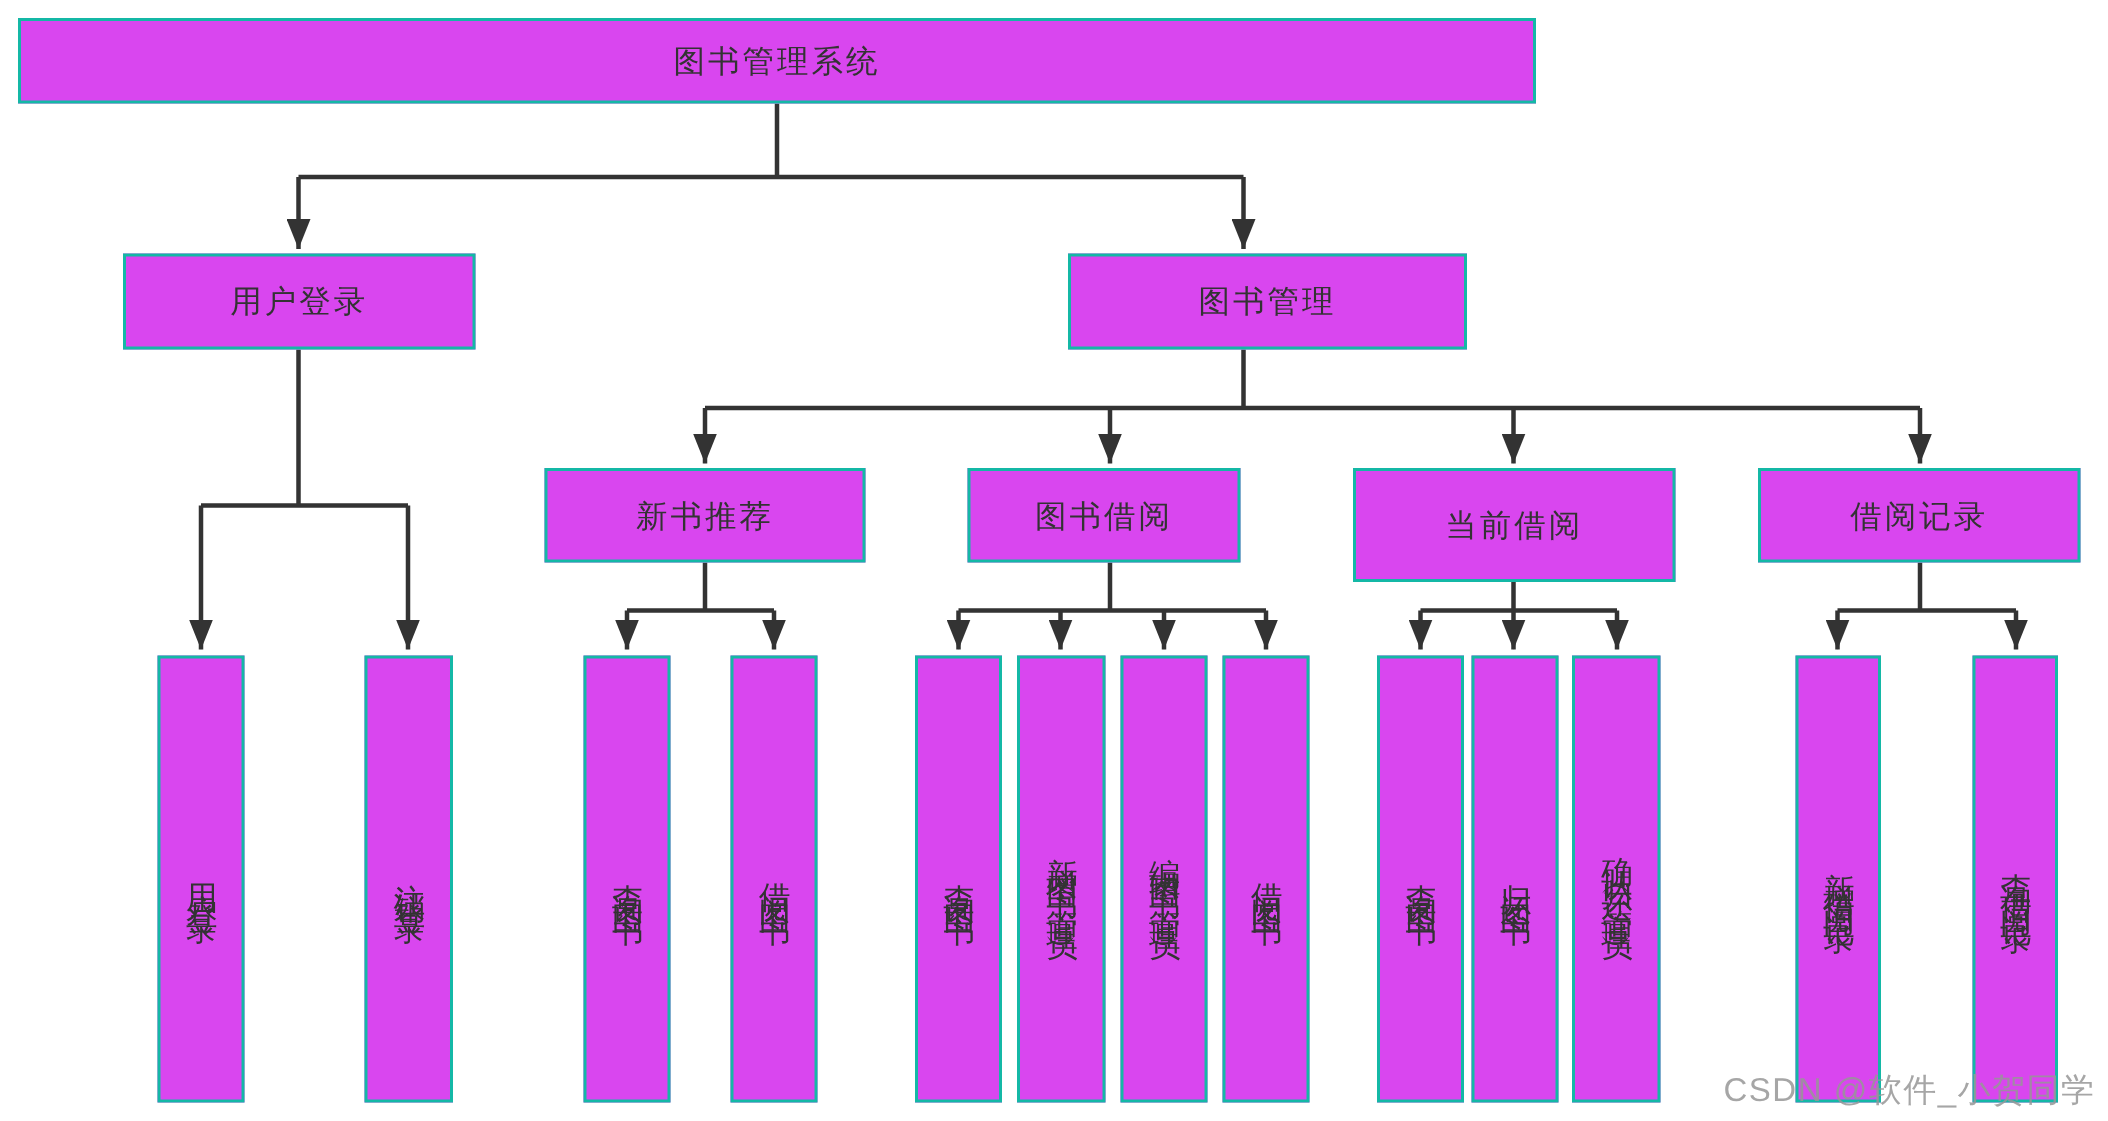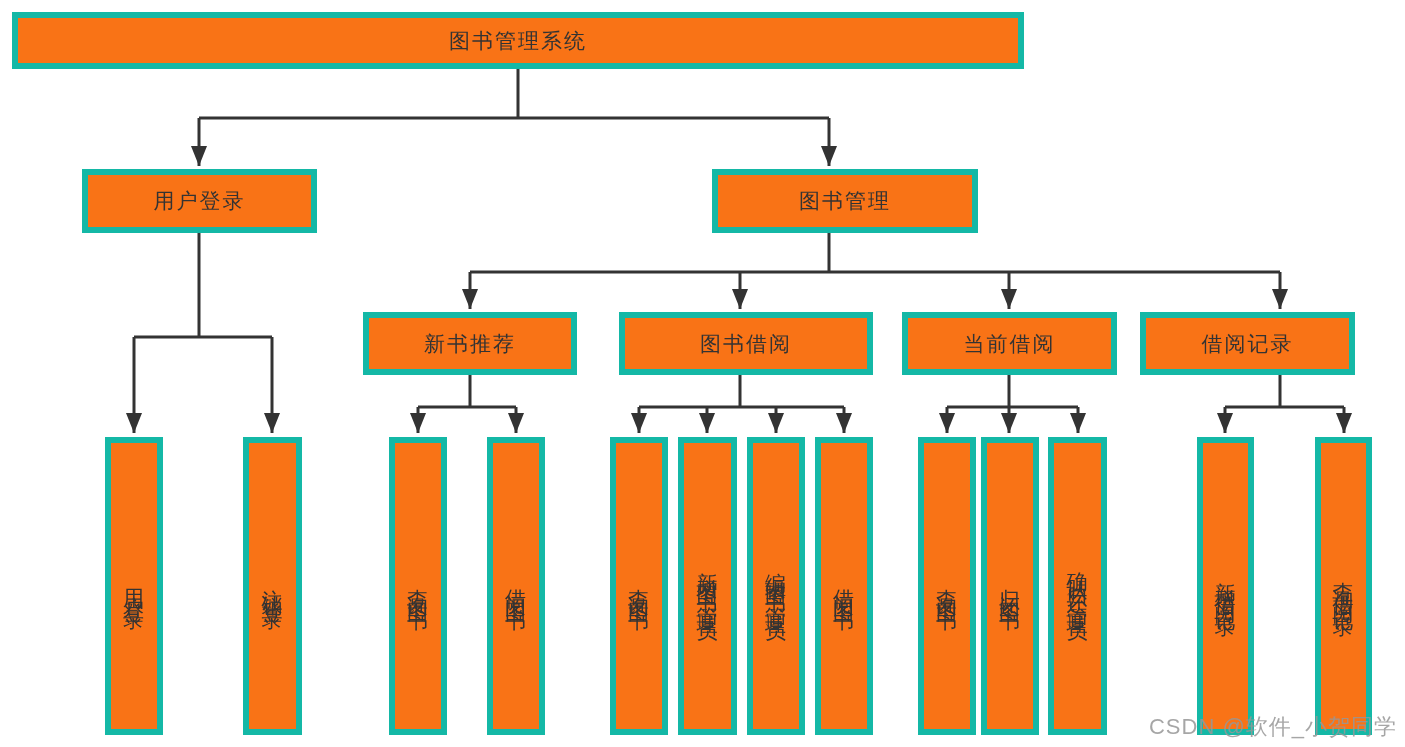--- a/index.html
+++ b/index.html
@@ -12,22 +12,22 @@
     overflow: hidden;
   }
   .wires {
     position: absolute;
     left: 0; top: 0;
     z-index: 1;
   }
   .box {
     position: absolute;
     box-sizing: border-box;
-    border: 6px solid #14b8a6;
-    background: #f97316;
+    border: 2px solid #14b8a6;
+    background: #d946ef;
     color: #333333;
     display: flex;
     align-items: center;
     justify-content: center;
     z-index: 2;
     text-align: right;
   }
   .hbox {
     font-size: 21px;
     letter-spacing: 2px;
@@ -97,23 +97,23 @@
     <path d="M1225,407 V433" fill="none" stroke="#333333" stroke-width="3" marker-end="url(#arw)"></path>
     <path d="M1344,407 V433" fill="none" stroke="#333333" stroke-width="3" marker-end="url(#arw)"></path>
   </svg>
 
   <div class="box hbox" style="left:12px; top:12px; width:1012px; height:57px;">图书管理系统</div>
 
   <div class="box hbox" style="left:82px; top:169px; width:235px; height:64px;">用户登录</div>
   <div class="box hbox" style="left:712px; top:169px; width:266px; height:64px;">图书管理</div>
 
   <div class="box hbox" style="left:363px; top:312px; width:214px; height:63px;">新书推荐</div>
-  <div class="box hbox" style="left:619px; top:312px; width:254px; height:63px;">图书借阅</div>
-  <div class="box hbox" style="left:902px; top:312px; width:215px; height:63px;">当前借阅</div>
-  <div class="box hbox" style="left:1140px; top:312px; width:215px; height:63px;">借阅记录</div>
+  <div class="box hbox" style="left:645px; top:312px; width:182px; height:63px;">图书借阅</div>
+  <div class="box hbox" style="left:902px; top:312px; width:215px; height:76px;">当前借阅</div>
+  <div class="box hbox" style="left:1172px; top:312px; width:215px; height:63px;">借阅记录</div>
 
   <div class="box vbox" style="left:105px; top:437px; width:58px; height:298px;">用户登录</div>
   <div class="box vbox" style="left:243px; top:437px; width:59px; height:298px;">注销登录</div>
 
   <div class="box vbox" style="left:389px; top:437px; width:58px; height:298px;">查询图书</div>
   <div class="box vbox" style="left:487px; top:437px; width:58px; height:298px;">借阅图书</div>
 
   <div class="box vbox" style="left:610px; top:437px; width:58px; height:298px;">查询图书</div>
   <div class="box vbox" style="left:678px; top:437px; width:59px; height:298px;">新增图书（管理员）</div>
   <div class="box vbox" style="left:747px; top:437px; width:58px; height:298px;">编辑图书（管理员）</div>

